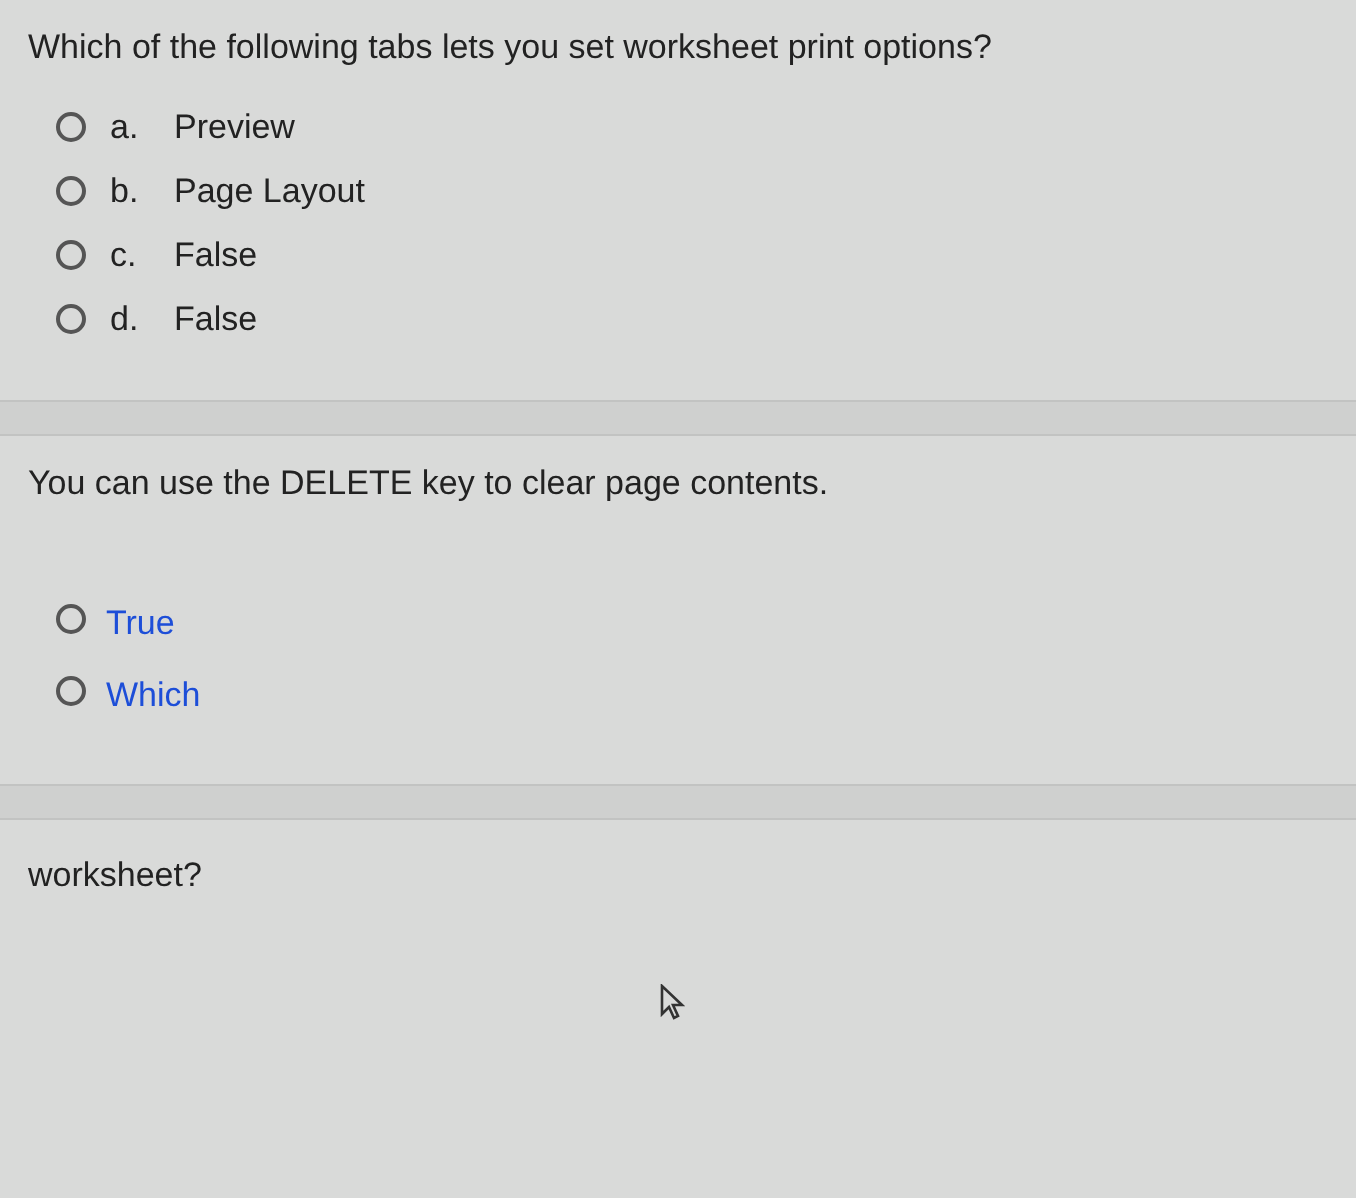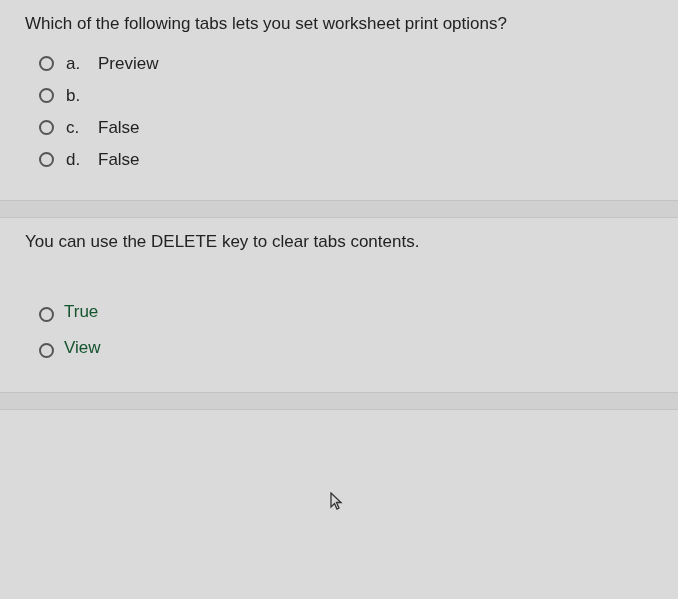--- a/index.html
+++ b/index.html
@@ -7,21 +7,20 @@
     width: 678px;
     height: 599px;
     background: #d9dad9;
     font-family: "Segoe UI", Arial, sans-serif;
     color: #2a2a2a;
     overflow: hidden;
     position: relative;
   }
   .question-block {
     padding: 12px 14px 18px 14px;
-    margin-left: 11px;
   }
   .question-text {
     font-size: 17px;
     line-height: 1.4;
     color: #222;
     margin-bottom: 18px;
   }
   .options {
     padding-left: 14px;
   }
@@ -44,24 +43,24 @@
   .opt-letter {
     width: 28px;
     margin-left: 12px;
     flex: 0 0 auto;
   }
   .opt-label {
     margin-left: 4px;
   }
   .tf-row {
     display: flex;
-    align-items: flex-end;
+    align-items: flex-start;
     margin-bottom: 16px;
     font-size: 17px;
-    color: #14532d;
+    color: #1d4ed8;
     padding-left: 14px;
   }
   .tf-row .radio { margin-right: 10px; }
   .divider {
     height: 18px;
     background: #cfd0cf;
     border-top: 1px solid #c2c3c2;
     border-bottom: 1px solid #c2c3c2;
   }
   .q2-spacer { height: 30px; }
@@ -86,51 +85,53 @@
   <div class="question-text">Which of the following tabs lets you set worksheet print options?</div>
   <div class="options">
     <div class="option-row">
       <span class="radio"></span>
       <span class="opt-letter">a.</span>
       <span class="opt-label">Preview</span>
     </div>
     <div class="option-row">
       <span class="radio"></span>
       <span class="opt-letter">b.</span>
+      <span class="opt-label">Page Layout</span>
     </div>
     <div class="option-row">
       <span class="radio"></span>
       <span class="opt-letter">c.</span>
       <span class="opt-label">False</span>
     </div>
     <div class="option-row">
       <span class="radio"></span>
       <span class="opt-letter">d.</span>
       <span class="opt-label">False</span>
     </div>
   </div>
 </div>
 
 <div class="divider"></div>
 
 <div class="question-block">
-  <div class="question-text">You can use the DELETE key to clear tabs contents.</div>
+  <div class="question-text">You can use the DELETE key to clear page contents.</div>
   <div class="q2-spacer"></div>
   <div class="tf-row">
     <span class="radio"></span>
     <span>True</span>
   </div>
   <div class="tf-row">
     <span class="radio"></span>
-    <span>View</span>
+    <span>Which</span>
   </div>
 </div>
 
 <span class="cursor">
   <svg width="16" height="20" viewBox="0 0 16 20">
     <path d="M1 1 L1 15 L4.5 11.5 L7 17 L9 16 L6.5 10.5 L11 10.5 Z" fill="none" stroke="#333" stroke-width="1.3"></path>
   </svg>
 </span>
 
 <div class="divider"></div>
 
 <div class="q3">
+  <div>worksheet?</div>
 </div>
 
 </body></html>

